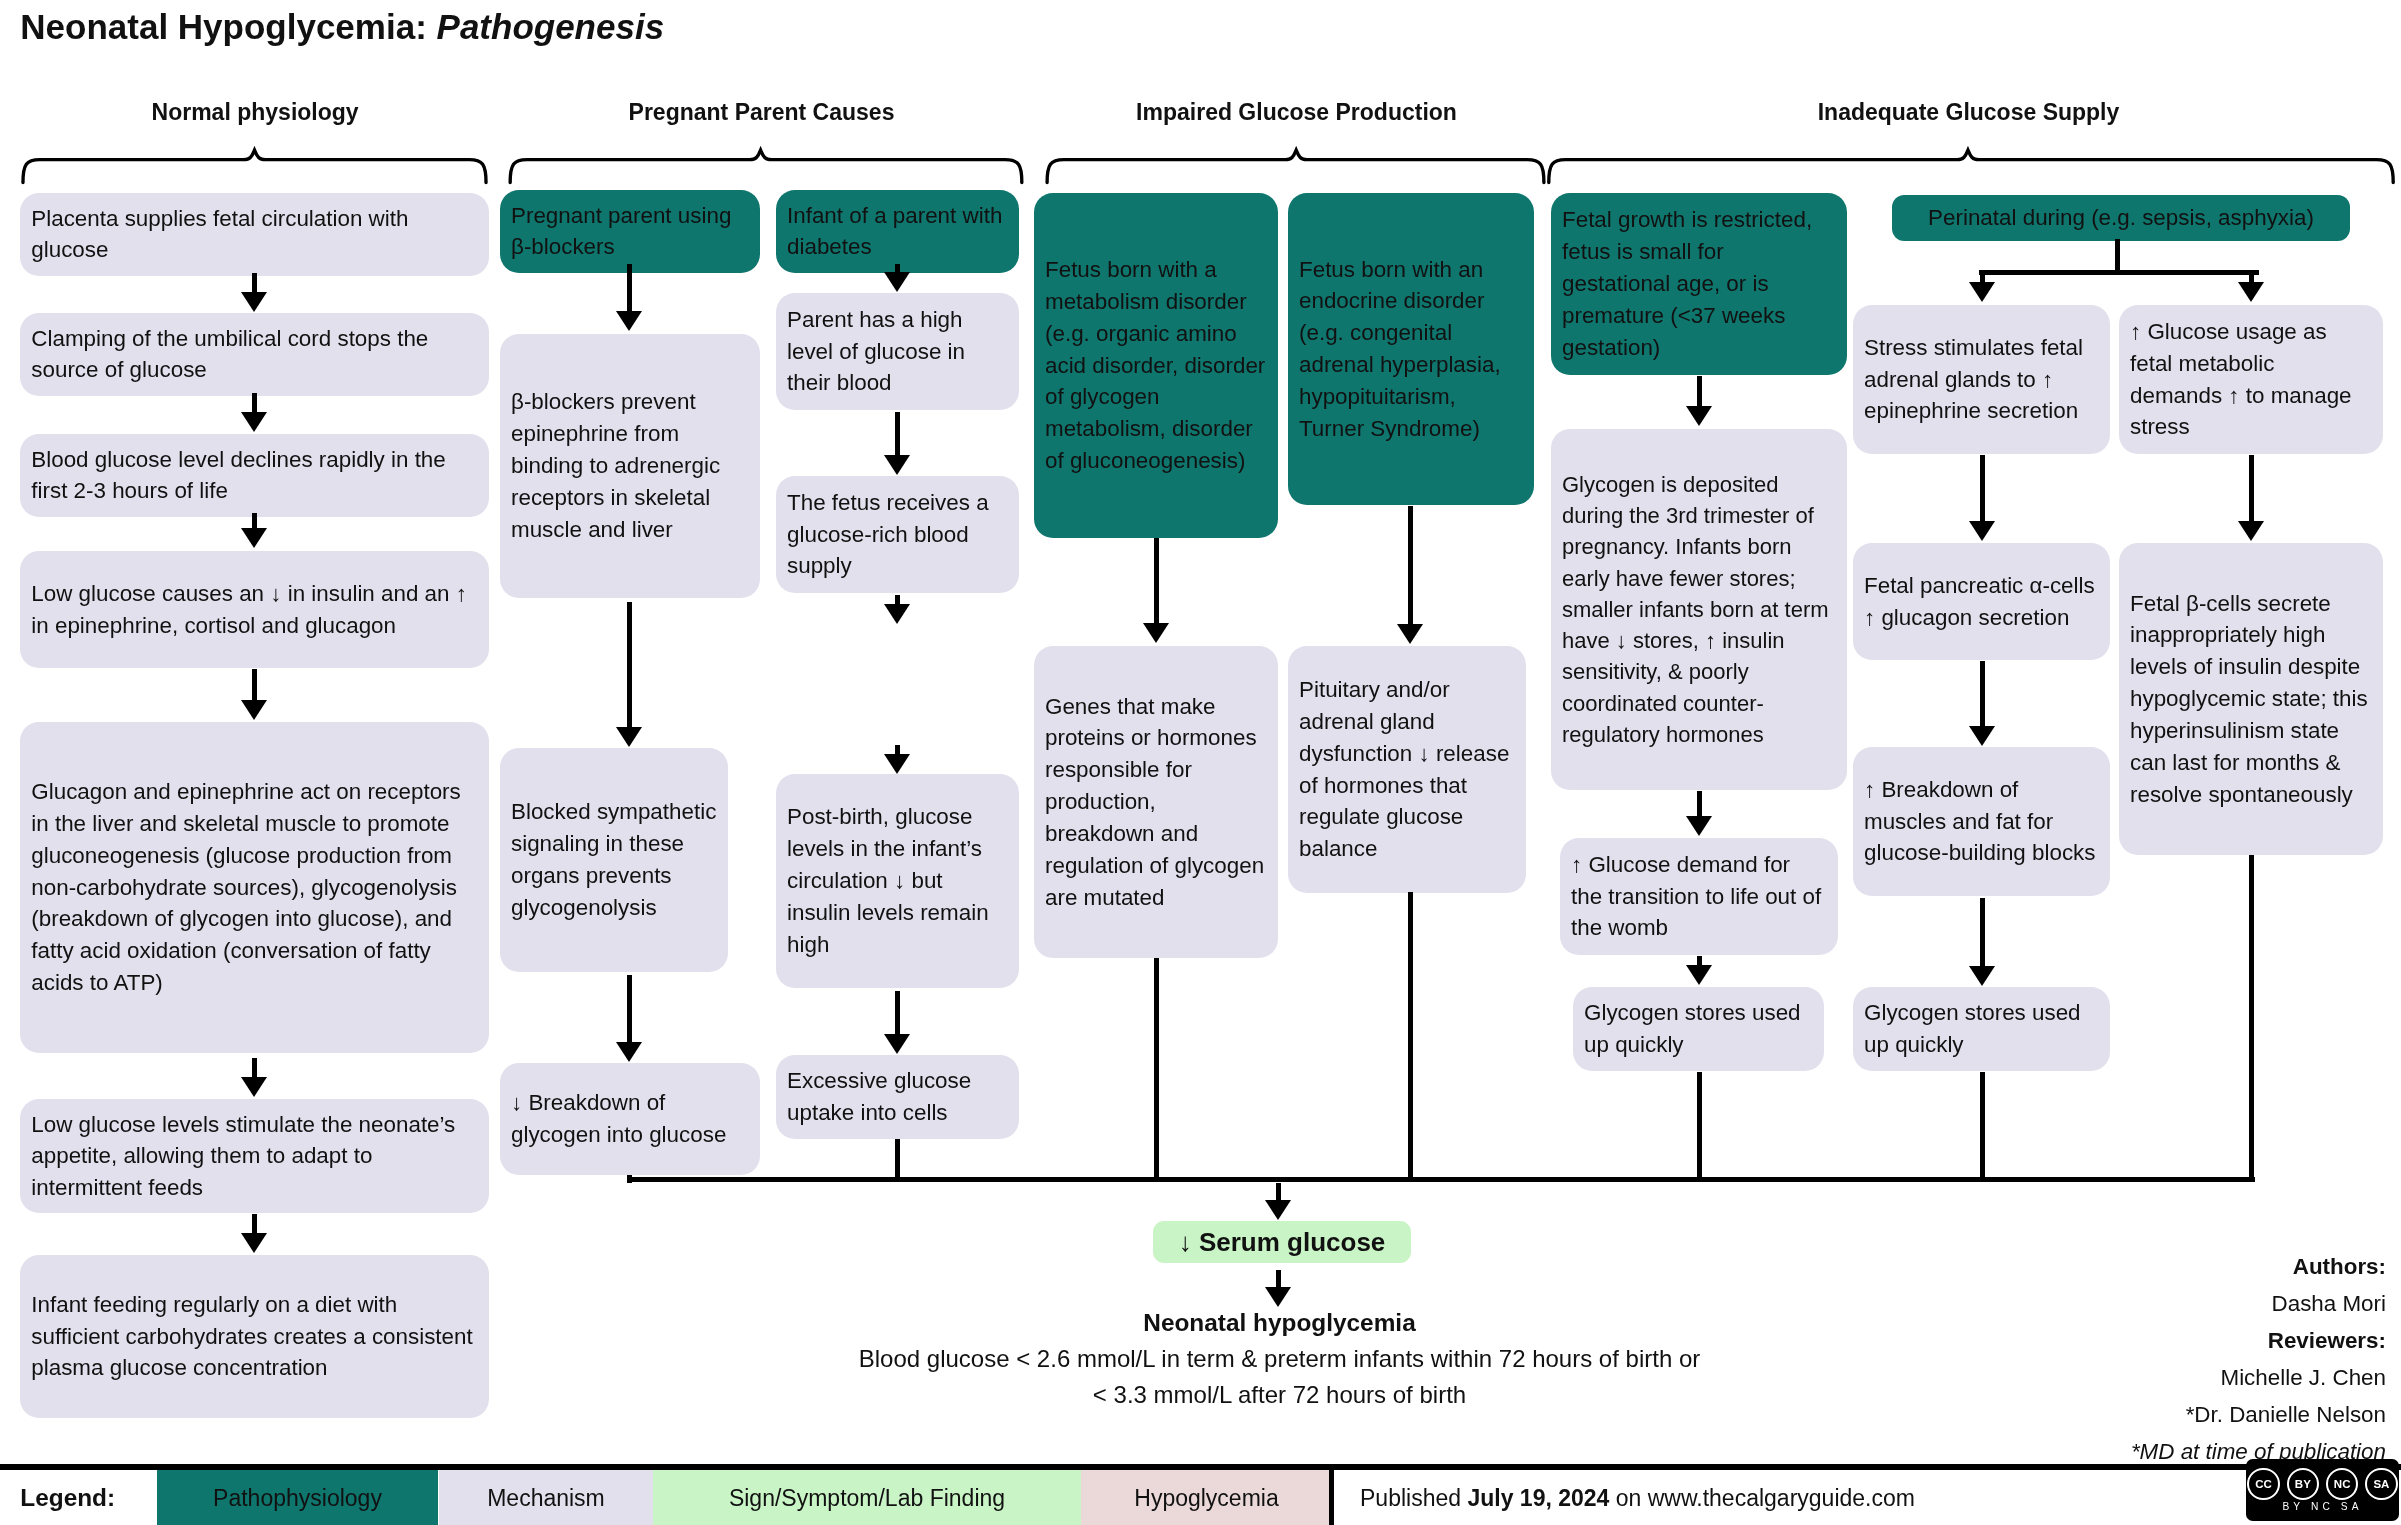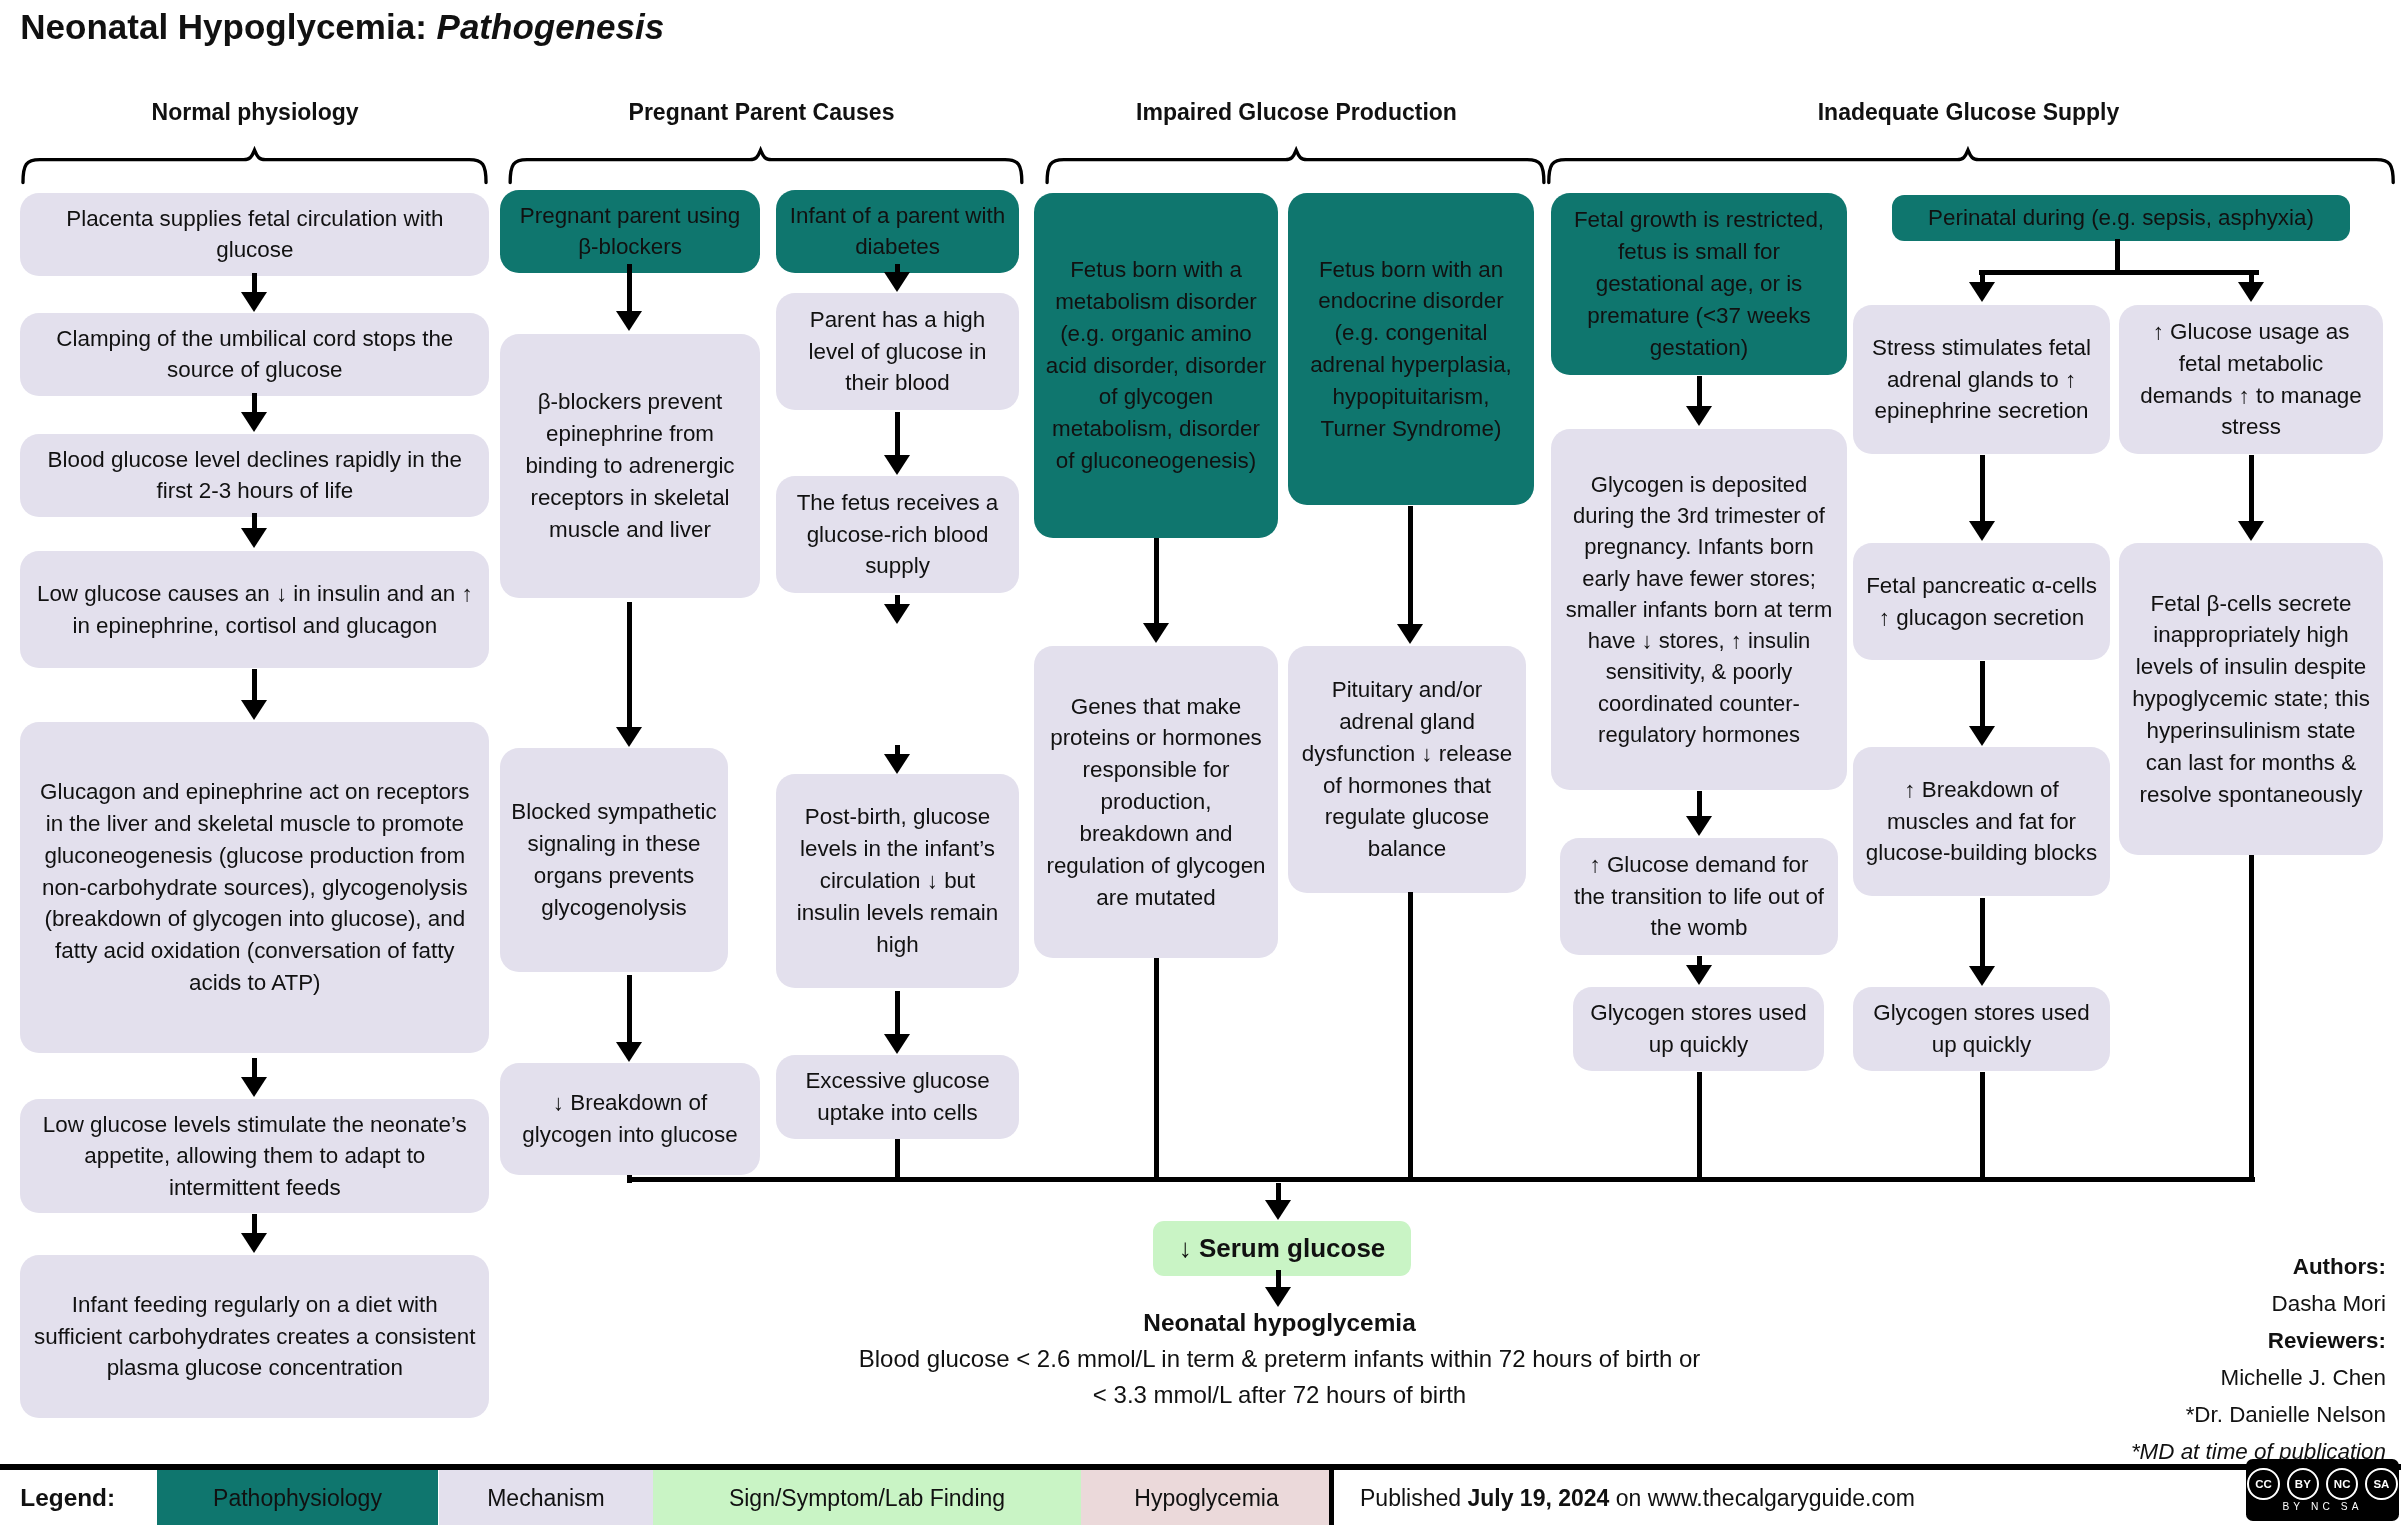--- a/index.html
+++ b/index.html
@@ -2,21 +2,21 @@
 <html style="font-size:11px"><head>
 <meta charset="utf-8">
 <style>
   html,body{margin:0;padding:0;background:#fff;}
   #canvas{position:relative;width:2401px;height:1526px;background:#fff;overflow:hidden;
           font-family:"Liberation Sans","DejaVu Sans",sans-serif;color:#111;}
   .title{position:absolute;left:20.3px;top:6.8px;font-size:35px;font-weight:bold;white-space:nowrap;}
   .title .it{font-style:italic;}
   .colhead{position:absolute;width:475px;text-align:center;font-size:23px;font-weight:bold;top:99px;}
   .box{position:absolute;border-radius:19px;padding:9.5px 11px;box-sizing:border-box;
-       display:flex;align-items:center;justify-content:center;text-align:center;
+       display:flex;align-items:center;justify-content:center;
        font-size:22.4px;line-height:1.42;}
   .mech{background:#E3E0ED;}
   .patho{background:#0f766e;}
   .sign{background:#C9F4C5;}
   .comp{background:#EBD9DA;}
   .varrow{position:absolute;width:4.7px;background:#000;}
   .varrow::after{content:"";position:absolute;left:50%;transform:translateX(-50%);bottom:-19.7px;
        border-left:13px solid transparent;border-right:13px solid transparent;border-top:20.3px solid #000;}
   .vline{position:absolute;width:5.4px;background:#000;}
   .hline{position:absolute;height:5.4px;background:#000;}
@@ -136,21 +136,21 @@
   <div class="vline" style="left:627px;top:1175px;height:8.1px;"></div>
   <div class="vline" style="left:895px;top:1139px;height:43px;"></div>
   <div class="vline" style="left:1154px;top:958px;height:224px;"></div>
   <div class="vline" style="left:1408px;top:892px;height:289px;"></div>
   <div class="vline" style="left:1697px;top:1072px;height:110px;"></div>
   <div class="vline" style="left:1980px;top:1072px;height:110px;"></div>
   <div class="vline" style="left:2249px;top:855px;height:327px;"></div>
   <div class="hline" style="left:627px;top:1177px;width:1628px;"></div>
 
   <div class="varrow" style="left:1276px;top:1183px;height:17.6px;"></div>
-  <div class="box sign" style="left:1153px;top:1221px;width:258px;height:55px;font-weight:bold;font-size:26px;border-radius:11px;">↓ Serum glucose</div>
+  <div class="box sign" style="left:1153px;top:1221px;width:258px;height:42px;font-weight:bold;font-size:26px;border-radius:11px;">↓ Serum glucose</div>
   <div class="varrow" style="left:1276px;top:1270px;height:17.6px;"></div>
   <div class="outcome-title" style="left:1008px;top:1309px;width:543px;">Neonatal hypoglycemia</div>
   <div class="outcome-def" style="left:852px;top:1341px;width:855px;">Blood glucose &lt; 2.6 mmol/L in term &amp; preterm infants within 72 hours of birth or &lt; 3.3 mmol/L after 72 hours of birth</div>
 
   <div class="credits">
     <div class="b">Authors:</div>
     <div>Dasha Mori</div>
     <div class="b">Reviewers:</div>
     <div>Michelle J. Chen</div>
     <div>*Dr. Danielle Nelson</div>

